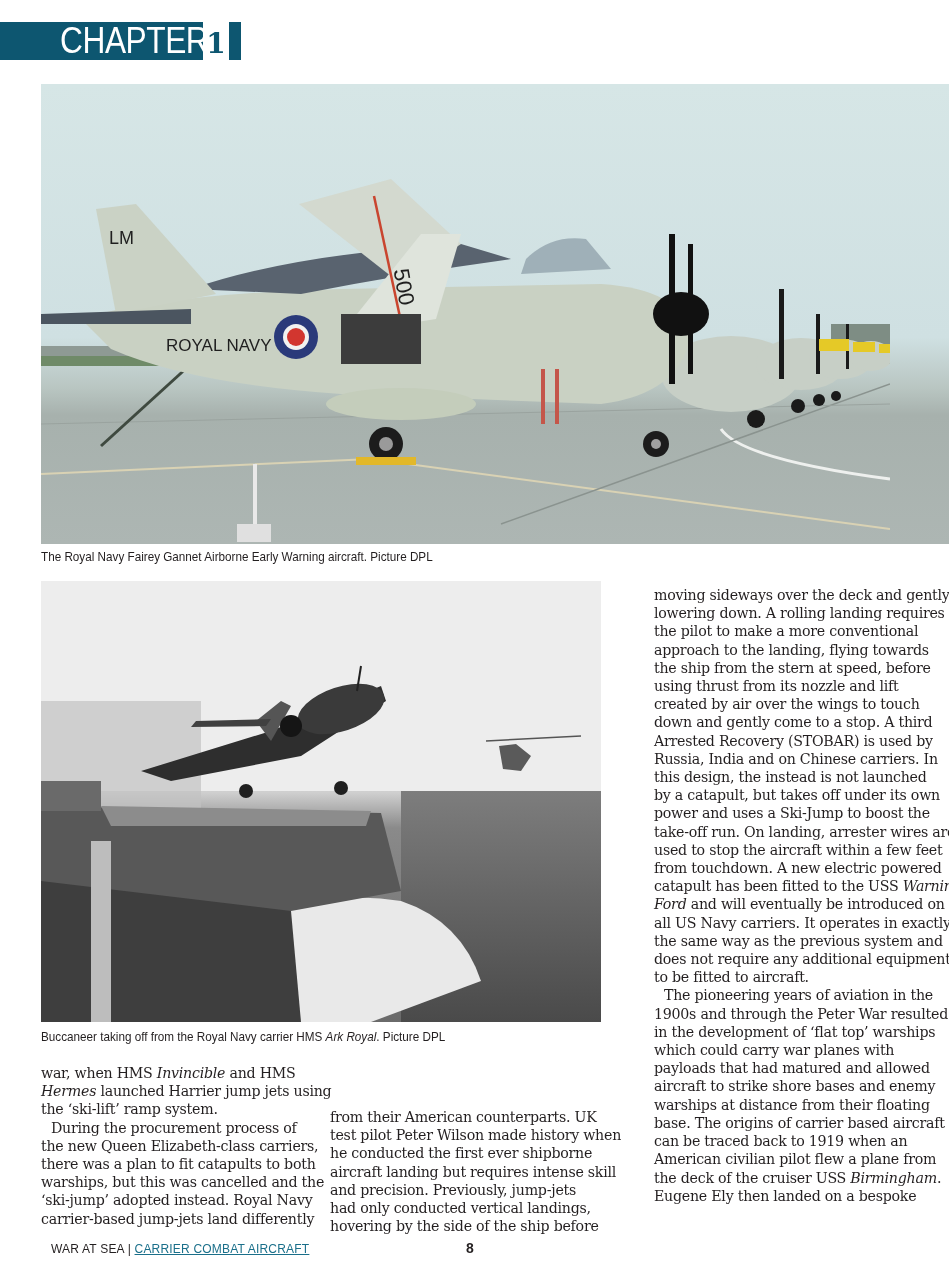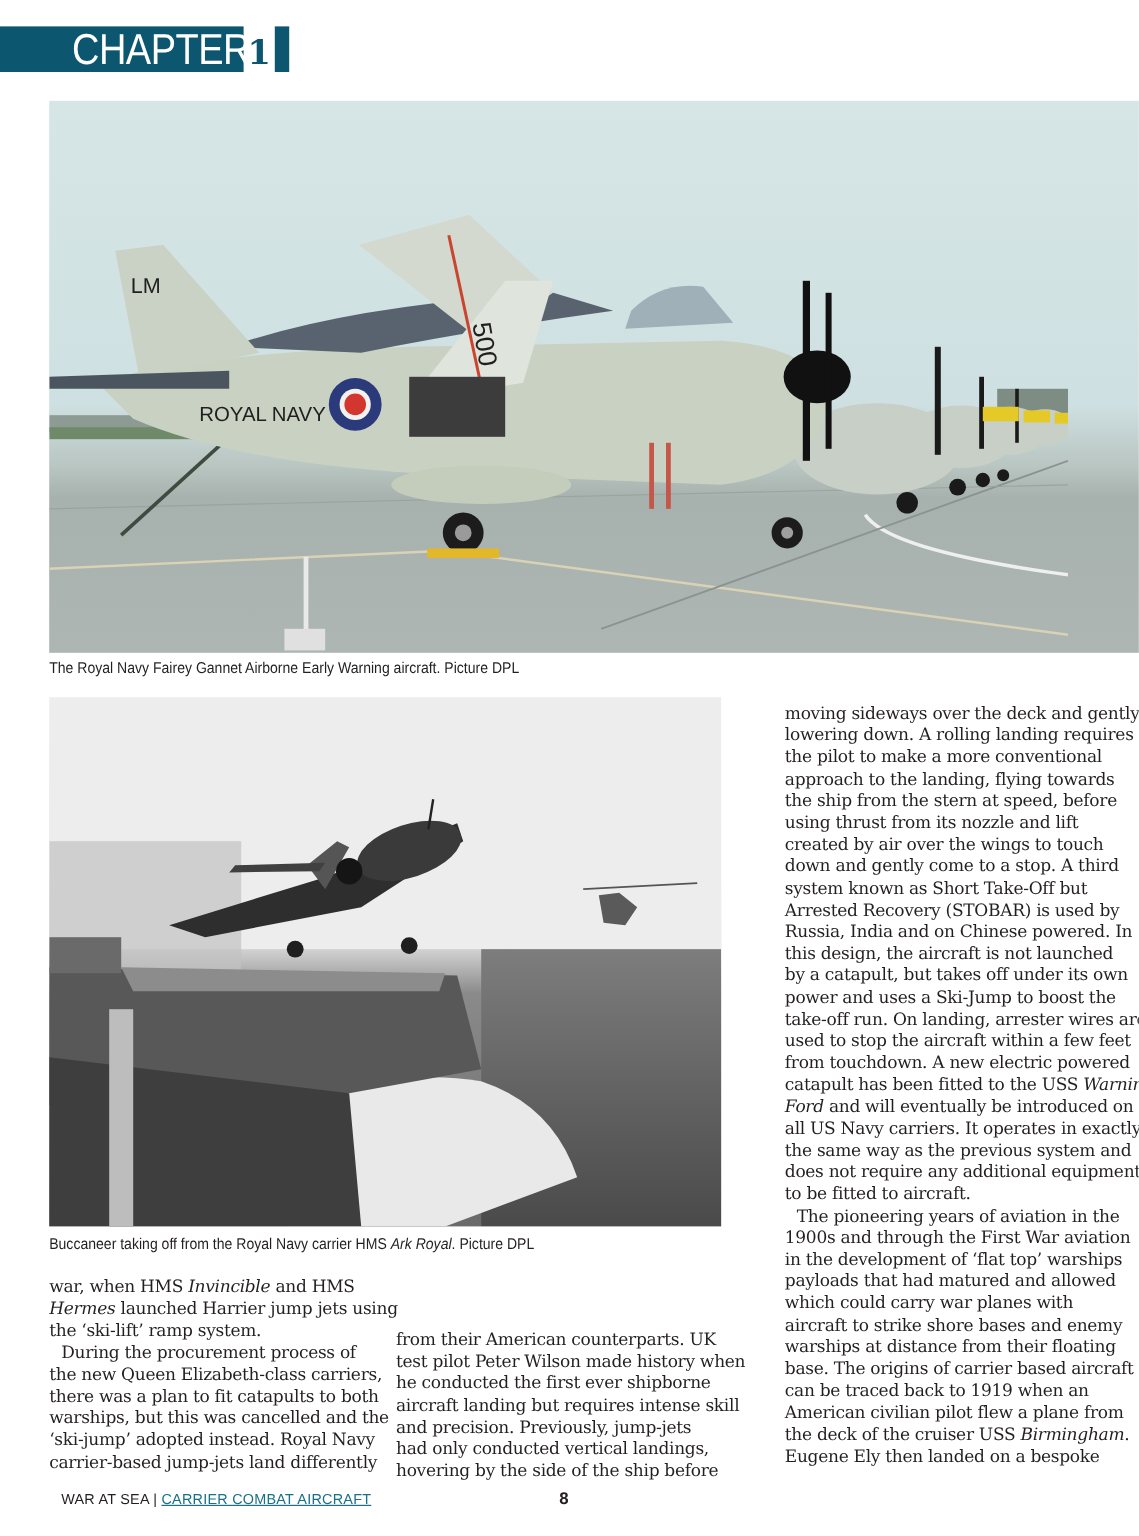--- a/index.html
+++ b/index.html
@@ -194,40 +194,39 @@
 
 <div class="col col-right" id="col-right">
     <p><span>moving sideways over the deck and gently</span></p>
     <p><span>lowering down. A rolling landing requires</span></p>
     <p><span>the pilot to make a more conventional</span></p>
     <p><span>approach to the landing, flying towards</span></p>
     <p><span>the ship from the stern at speed, before</span></p>
     <p><span>using thrust from its nozzle and lift</span></p>
     <p><span>created by air over the wings to touch</span></p>
     <p><span>down and gently come to a stop. A third</span></p>
-    <p><span>system known as Short Take-Off but</span></p>
     <p><span>Arrested Recovery (STOBAR) is used by</span></p>
-    <p><span>Russia, India and on Chinese powered. In</span></p>
-    <p><span>this design, the aircraft is not launched</span></p>
+    <p><span>Russia, India and on Chinese carriers. In</span></p>
+    <p><span>this design, the instead is not launched</span></p>
     <p><span>by a catapult, but takes off under its own</span></p>
     <p><span>power and uses a Ski-Jump to boost the</span></p>
     <p><span>take-off run. On landing, arrester wires are</span></p>
     <p><span>used to stop the aircraft within a few feet</span></p>
     <p><span>from touchdown. A new electric powered</span></p>
     <p><span>catapult has been fitted to the USS </span><i>Warning</i></p>
     <p><i>Ford</i><span> and will eventually be introduced on</span></p>
     <p><span>all US Navy carriers. It operates in exactly</span></p>
     <p><span>the same way as the previous system and</span></p>
     <p><span>does not require any additional equipment</span></p>
     <p><span>to be fitted to aircraft.</span></p>
     <p class="indent"><span>The pioneering years of aviation in the</span></p>
-    <p><span>1900s and through the First War aviation</span></p>
+    <p><span>1900s and through the Peter War resulted</span></p>
     <p><span>in the development of ‘flat top’ warships</span></p>
+    <p><span>which could carry war planes with</span></p>
     <p><span>payloads that had matured and allowed</span></p>
-    <p><span>which could carry war planes with</span></p>
     <p><span>aircraft to strike shore bases and enemy</span></p>
     <p><span>warships at distance from their floating</span></p>
     <p><span>base. The origins of carrier based aircraft</span></p>
     <p><span>can be traced back to 1919 when an</span></p>
     <p><span>American civilian pilot flew a plane from</span></p>
     <p><span>the deck of the cruiser USS </span><i>Birmingham</i><span>.</span></p>
     <p><span>Eugene Ely then landed on a bespoke</span></p>
   </div>
 
 <div class="col col-left" id="col-left">

